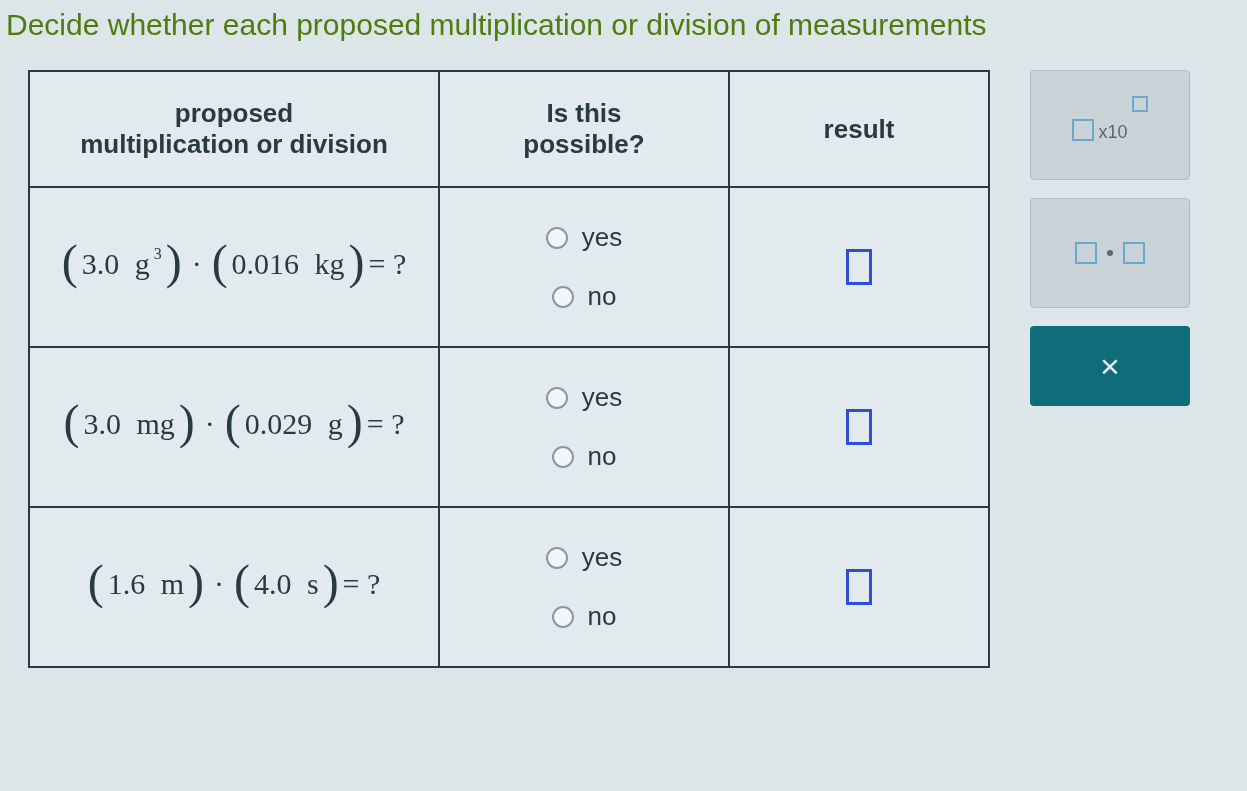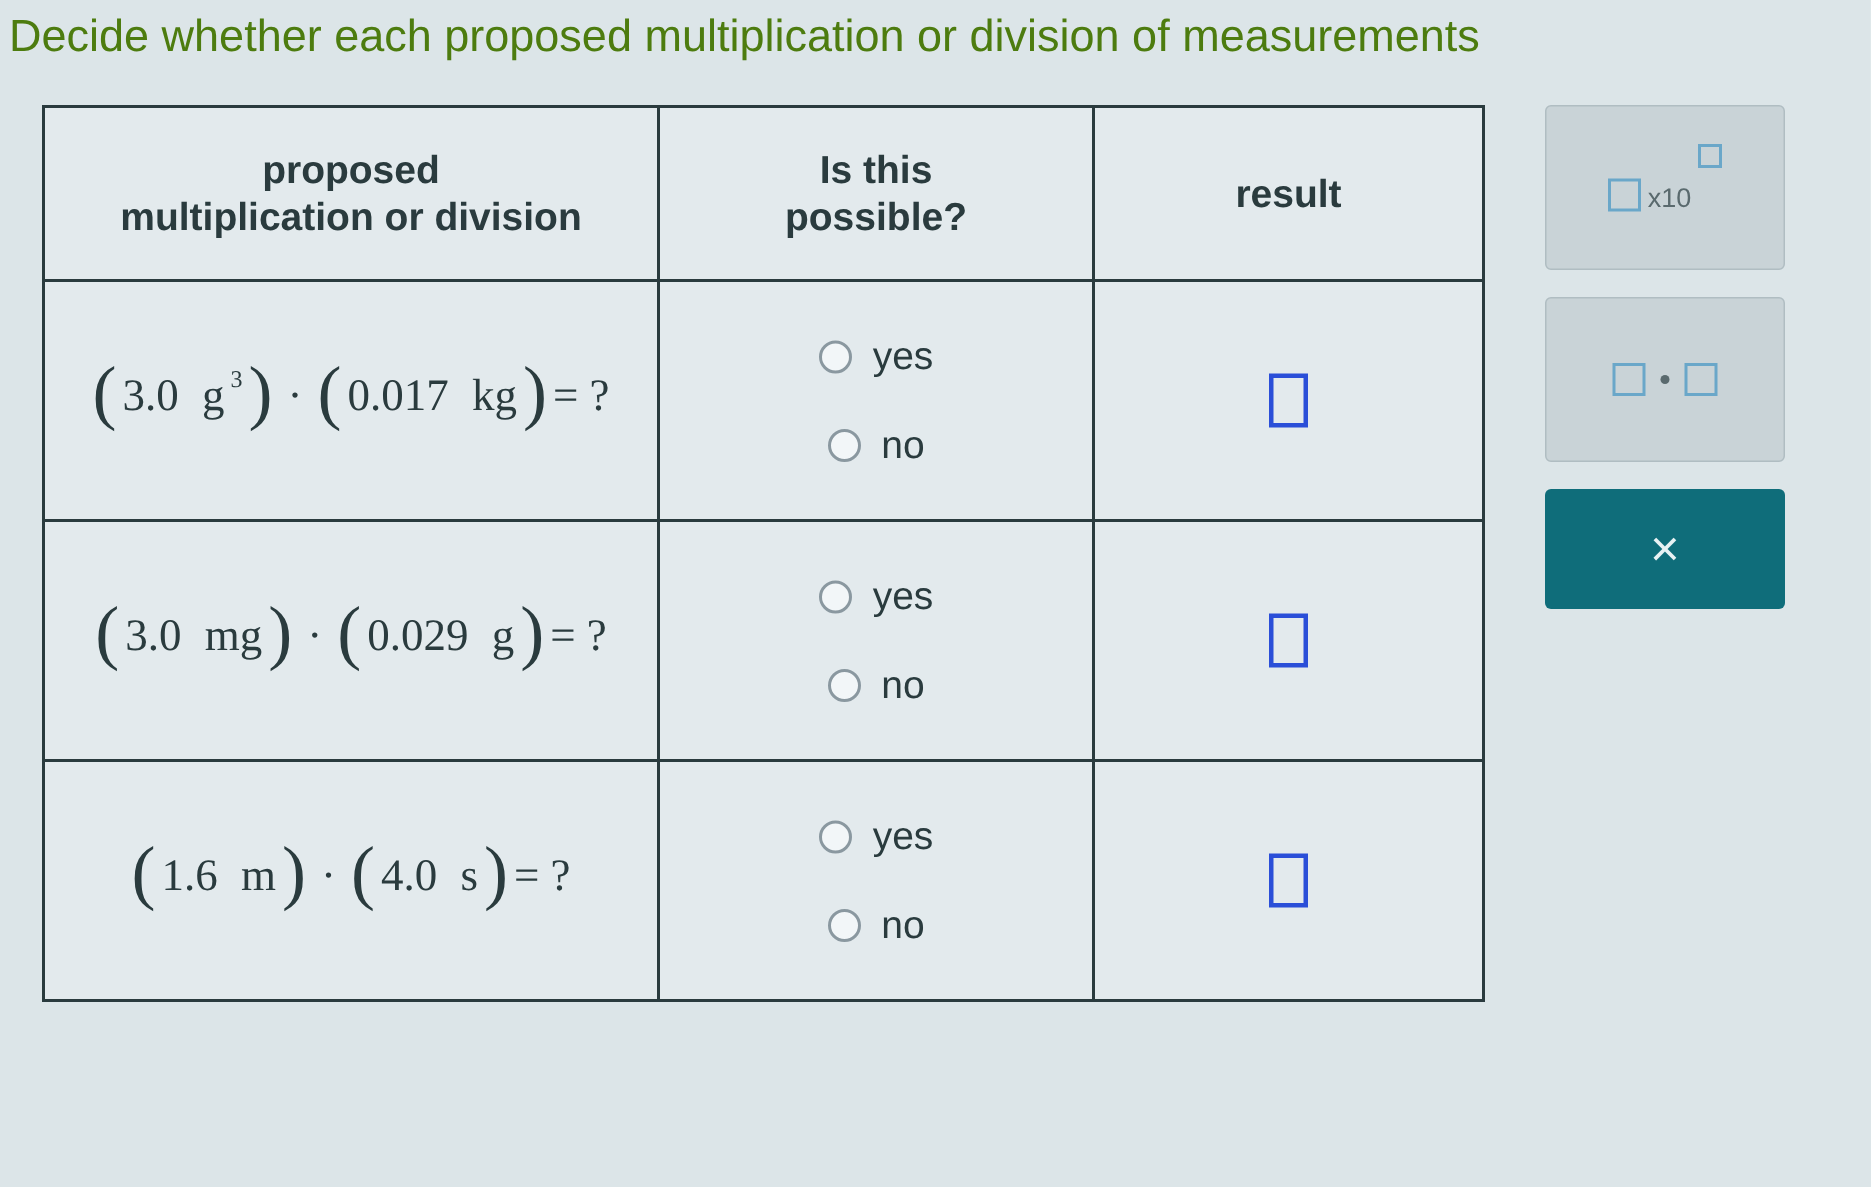--- a/index.html
+++ b/index.html
@@ -201,21 +201,21 @@
       <tr>
         <td class="expr-cell">
           <span class="expr">
             <span class="paren">(</span>
             <span>3.0</span>&nbsp;
             <span>g</span>
             <span class="sup">3</span>
             <span class="paren">)</span>
             <span class="dot">·</span>
             <span class="paren">(</span>
-            <span>0.017</span>&nbsp;
+            <span>0.016</span>&nbsp;
             <span>kg</span>
             <span class="paren">)</span>
             <span> = ?</span>
           </span>
         </td>
         <td class="radio-cell">
           <div class="radio-group">
             <label class="radio-row">
               <span class="radio-circle"></span>
               <span>yes</span>

